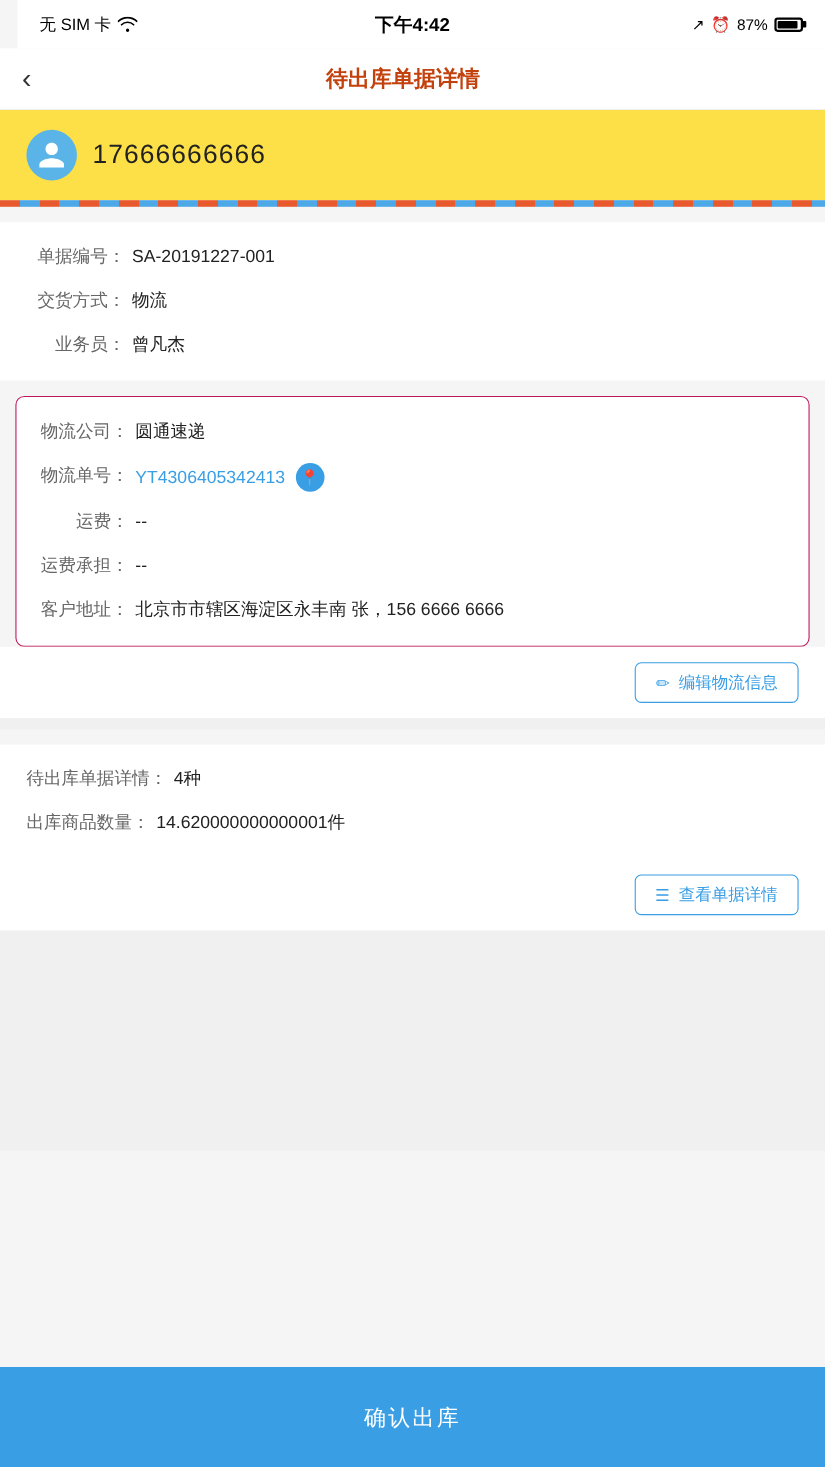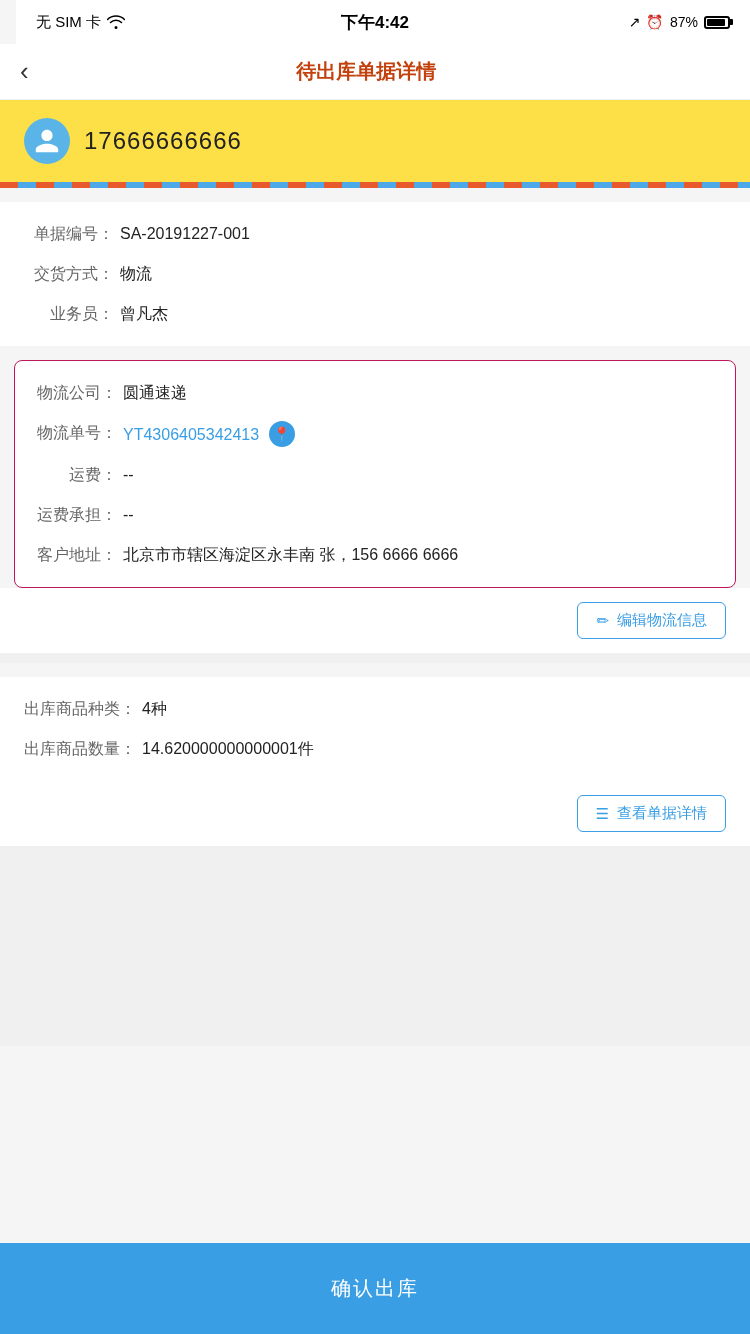--- a/index.html
+++ b/index.html
@@ -365,21 +365,21 @@
   <button class="edit-btn">
     <span class="edit-icon">✏</span>
     <span>编辑物流信息</span>
   </button>
 </div>
 
 <div class="section-divider"></div>
 
 <div class="section">
   <div class="info-row">
-    <span class="info-label">出库商品种类：</span>
+    <span class="info-label">待出库单据详情：</span>
     <span class="info-value">4种</span>
   </div>
   <div class="info-row">
     <span class="info-label">出库商品数量：</span>
     <span class="info-value">14.620000000000001件</span>
   </div>
 </div>
 
 <div class="view-btn-row">
   <button class="view-btn">

